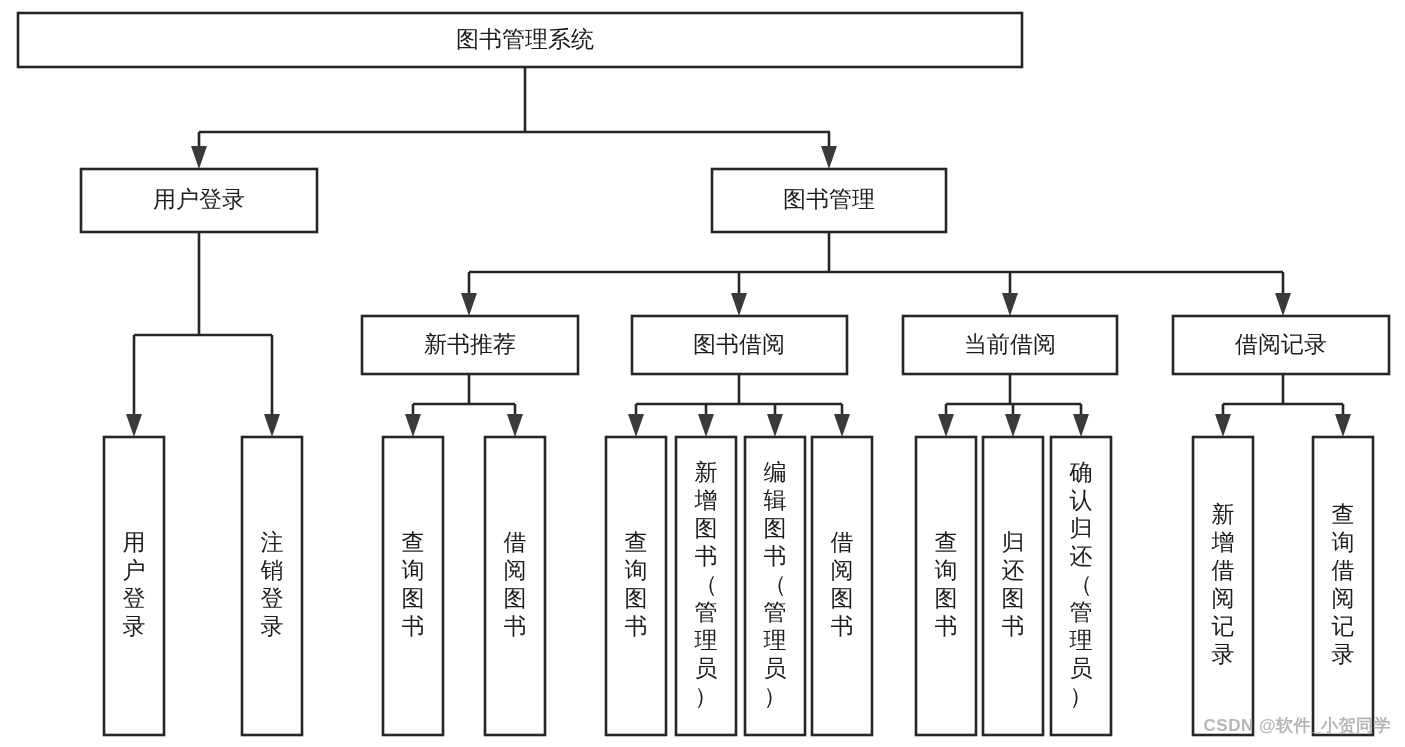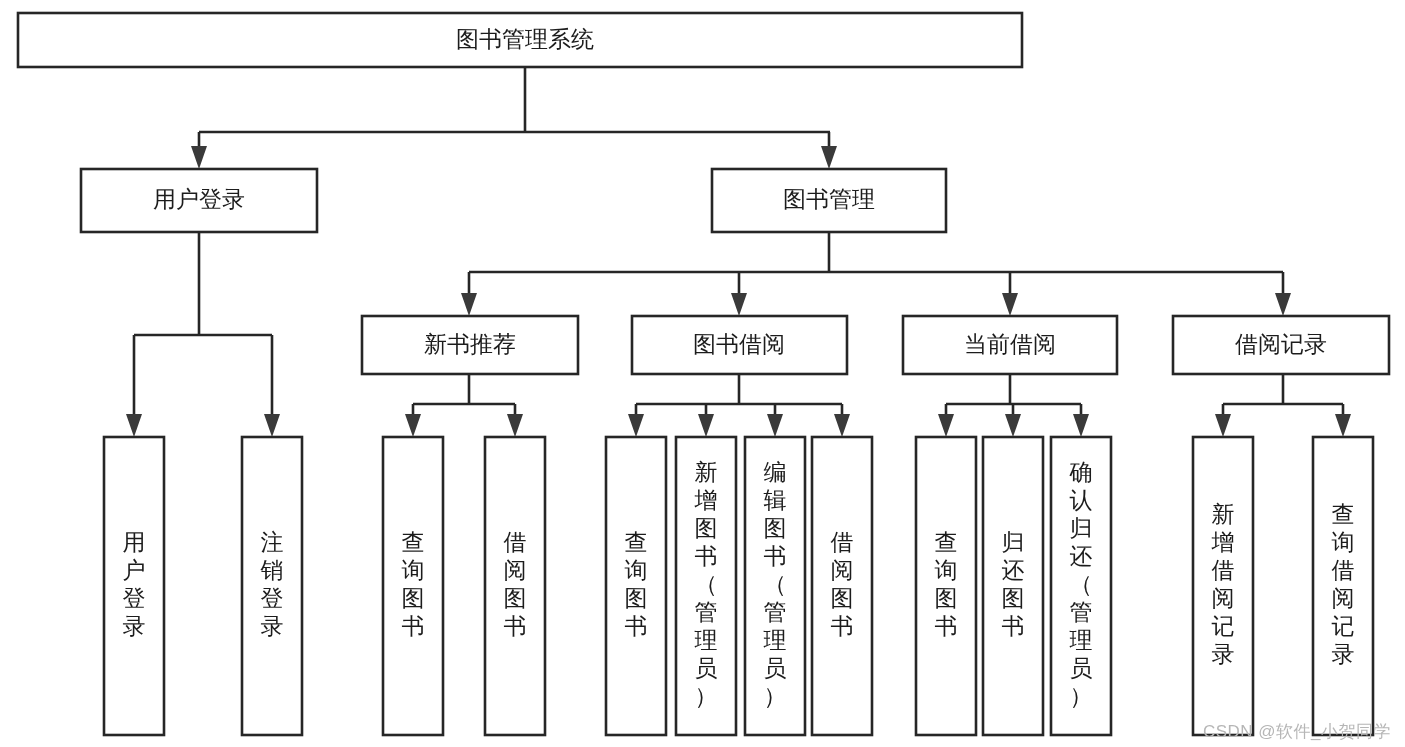--- a/index.html
+++ b/index.html
@@ -56,27 +56,28 @@
   }
   .node-label-vertical {
     font-family: "Liberation Sans", "DejaVu Sans", sans-serif;
     font-size: 23px;
     fill: #1c1c1c;
     text-anchor: middle;
   }
   .watermark {
     position: absolute;
     right: 14px;
-    bottom: 4px;
+    bottom: 10px;
     font-family: "Liberation Sans", "DejaVu Sans", sans-serif;
     font-size: 17px;
     color: #b6b6b6;
     letter-spacing: 0.5px;
     white-space: nowrap;
     user-select: none;
+    font-weight: bold;
   }
 </style>
 </head>
 <body>
 
 <div id="diagram-root">
 
   <svg class="flowchart" viewBox="0 0 1405 747" xmlns="http://www.w3.org/2000/svg">
 
     <g>

